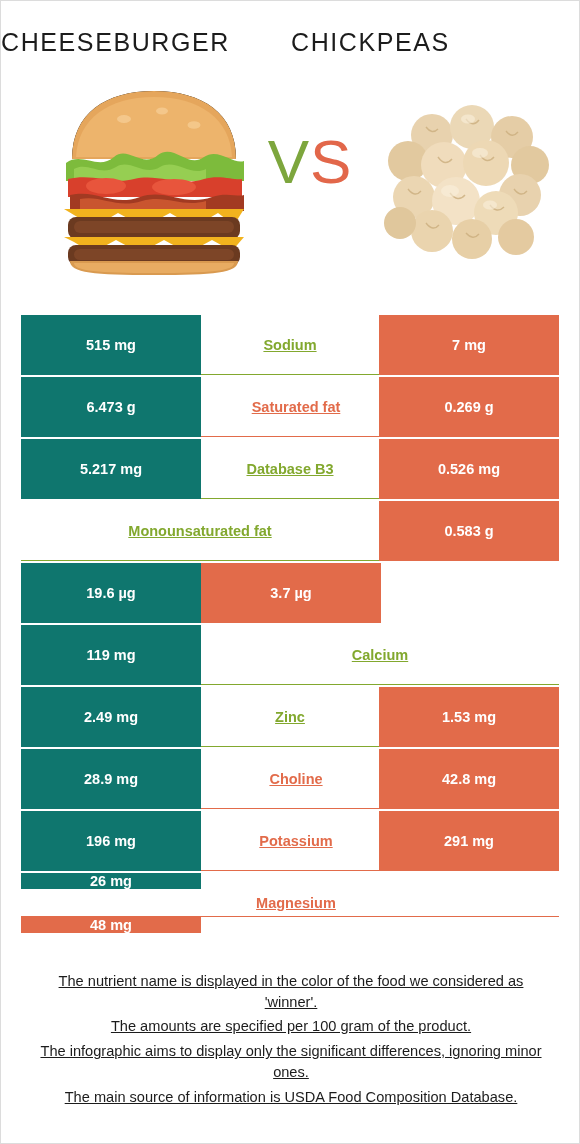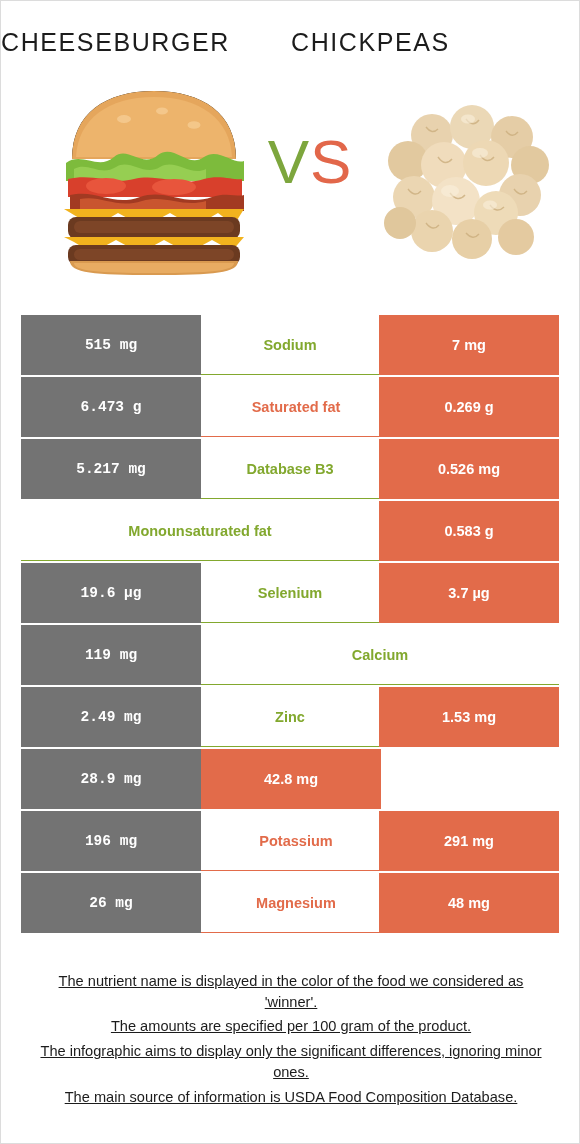--- a/index.html
+++ b/index.html
@@ -89,43 +89,44 @@
     left: 20px;
     top: 314px;
     width: 538px;
   }
 
   .row {
     display: flex;
     height: 60px;
     margin-bottom: 2px;
   }
-  .row:last-child { margin-bottom: 8px; }
+  .row:last-child { margin-bottom: 8px; flex-direction: column; }
 
   .cell-left, .cell-right {
     width: 180px;
     display: flex;
     align-items: center;
     justify-content: center;
     color: #ffffff;
     font-size: 14.5px;
     font-weight: bold;
   }
-  .cell-left  { background: #737373; font-family: Liberation Mono, monospace; }
+  .cell-left  { background: #0f766e; }
   .cell-right { background: #E26B4A; }
 
   .cell-mid {
     flex: 1 1 auto;
     display: flex;
     align-items: center;
     justify-content: center;
     background: #ffffff;
     font-size: 14.5px;
     font-weight: bold;
     border-bottom: 1px solid transparent;
+    text-decoration: underline;
   }
   .cell-mid.win-left  { color: #82A82E; border-bottom-color: #82A82E; }
   .cell-mid.win-right { color: #E26B4A; border-bottom-color: #E26B4A; padding-left: 12px; }
 
   
   .footer {
     position: absolute;
     left: 28px;
     top: 966px;
     width: 524px;
@@ -251,34 +252,34 @@
         <div class="cell-left">5.217 mg</div>
         <div class="cell-mid win-left">Database B3</div>
         <div class="cell-right">0.526 mg</div>
       </div>
       <div class="row">
         <div class="cell-mid win-left">Monounsaturated fat</div>
         <div class="cell-right">0.583 g</div>
       </div>
       <div class="row">
         <div class="cell-left">19.6 µg</div>
-        <div class="cell-mid win-left">Selenium</div>
         <div class="cell-right">3.7 µg</div>
       </div>
       <div class="row">
         <div class="cell-left">119 mg</div>
         <div class="cell-mid win-left">Calcium</div>
       </div>
       <div class="row">
         <div class="cell-left">2.49 mg</div>
         <div class="cell-mid win-left">Zinc</div>
         <div class="cell-right">1.53 mg</div>
       </div>
       <div class="row">
         <div class="cell-left">28.9 mg</div>
+        <div class="cell-mid win-right">Choline</div>
         <div class="cell-right">42.8 mg</div>
       </div>
       <div class="row">
         <div class="cell-left">196 mg</div>
         <div class="cell-mid win-right">Potassium</div>
         <div class="cell-right">291 mg</div>
       </div>
       <div class="row">
         <div class="cell-left">26 mg</div>
         <div class="cell-mid win-right">Magnesium</div>

